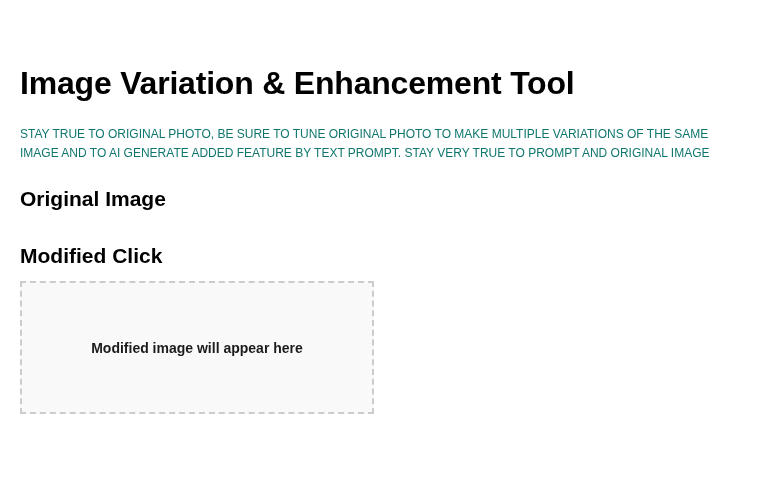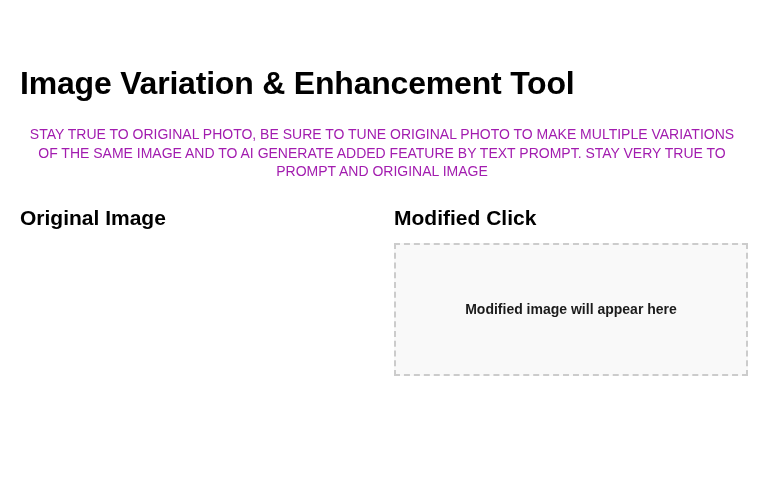--- a/index.html
+++ b/index.html
@@ -32,30 +32,29 @@
     padding-top: 40px;
     font-size: 32px;
     line-height: 38px;
     font-weight: bold;
     letter-spacing: -0.2px;
     color: #000000;
   }
   .app-description {
     margin: 0;
     padding-top: 23px;
-    font-size: 14px;
+    font-size: 12px;
     line-height: 18.5px;
     font-weight: normal;
-    color: #a21caf;
+    color: #0f766e;
     max-width: 724px;
-    text-align: center;
   }
   .panels {
     display: flex;
-    flex-direction: row;
+    flex-direction: column;
     align-items: flex-start;
     gap: 20px;
     padding-top: 25px;
   }
   .panel {
     width: 354px;
     box-sizing: border-box;
   }
   .panel-title {
     margin: 0 0 13px 0;

